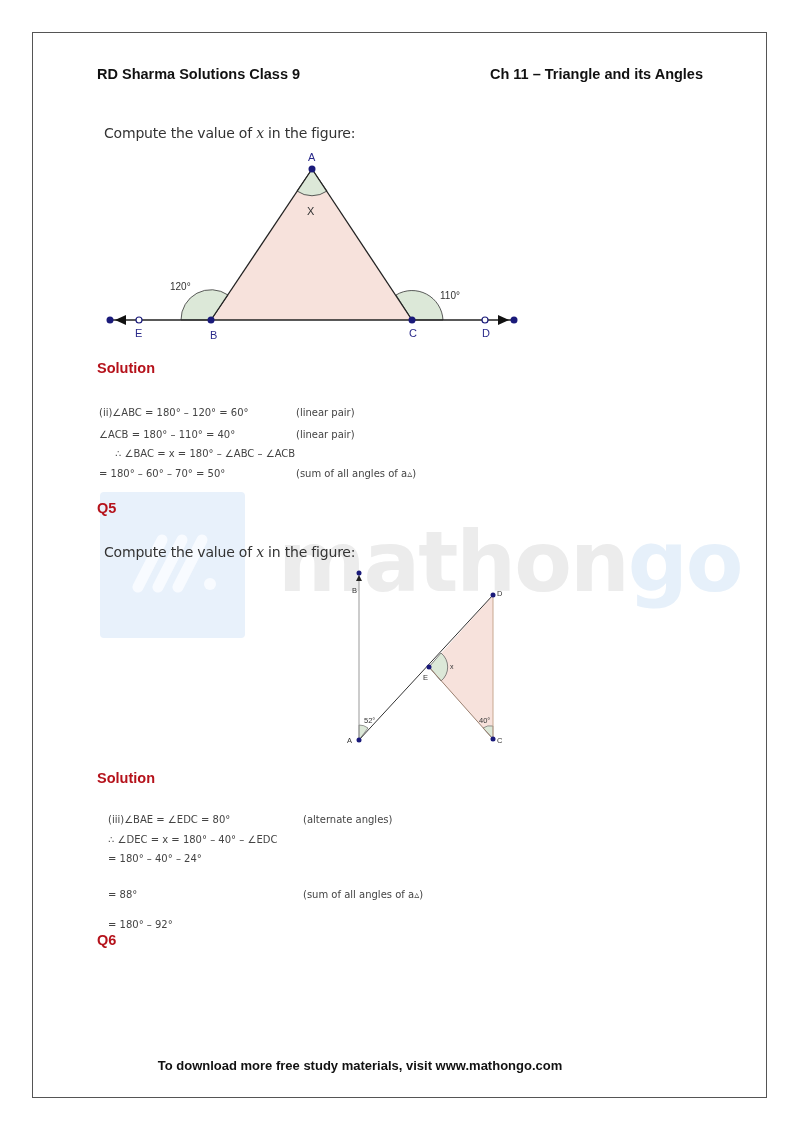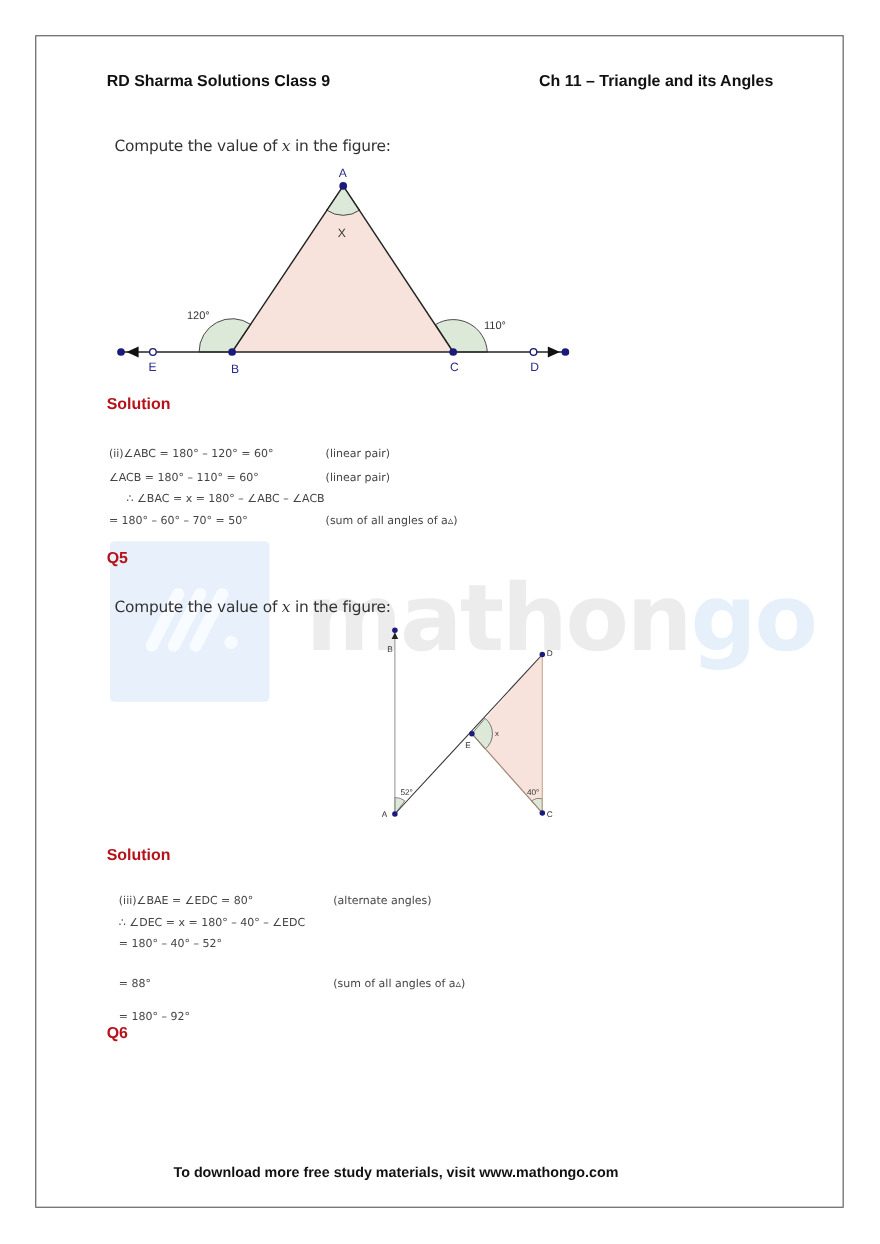--- a/index.html
+++ b/index.html
@@ -75,21 +75,21 @@
   <text x="35" y="192" font-size="11" fill="#2a2a8a">E</text>
   <text x="207" y="70" font-size="11" fill="#333">X</text>
   <text x="70" y="145" font-size="10" fill="#333">120°</text>
   <text x="340" y="154" font-size="10" fill="#333">110°</text>
 </svg>
 
 <div class="section-heading" style="top:360px;">Solution</div>
 
 <div class="sol-line" style="left:99px; top:407px;">(ii)∠ABC = 180° – 120° = 60°</div>
 <div class="sol-reason" style="left:296px; top:407px;">(linear pair)</div>
-<div class="sol-line" style="left:99px; top:429px;">∠ACB = 180° – 110° = 60°</div>
+<div class="sol-line" style="left:99px; top:429px;">∠ACB = 180° – 110° = 40°</div>
 <div class="sol-reason" style="left:296px; top:429px;">(linear pair)</div>
 <div class="sol-line" style="left:99px; top:448px;margin-left:16px;">∴ ∠BAC = x = 180° – ∠ABC – ∠ACB</div>
 <div class="sol-line" style="left:99px; top:468px;">= 180° – 60° – 70° = 50°</div>
 <div class="sol-reason" style="left:296px; top:468px;">(sum of all angles of a▵)</div>
 
 <div class="section-heading" style="top:500px;text-align:center;">Q5</div>
 
 <div class="prompt" style="left:104px; top:544px;">
   <span>Compute the value of </span><i>x</i><span> in the figure:</span>
 </div>
@@ -122,20 +122,20 @@
   <text x="24" y="158" font-size="7.5" fill="#333">52°</text>
   <text x="139" y="158" font-size="7.5" fill="#333">40°</text>
   <text x="110" y="104" font-size="7" fill="#333">x</text>
 </svg>
 
 <div class="section-heading" style="top:770px;">Solution</div>
 
 <div class="sol-line" style="left:108px; top:814px;">(iii)∠BAE = ∠EDC = 80°</div>
 <div class="sol-reason" style="left:303px; top:814px;">(alternate angles)</div>
 <div class="sol-line" style="left:108px; top:834px;">∴ ∠DEC = x = 180° – 40° – ∠EDC</div>
-<div class="sol-line" style="left:108px; top:853px;">= 180° – 40° – 52°</div>
+<div class="sol-line" style="left:108px; top:853px;">= 180° – 40° – 24°</div>
 <div class="sol-line" style="left:108px; top:871px;margin-top:48px;">= 180° – 92°</div>
 <div class="sol-line" style="left:108px; top:889px;">= 88°</div>
 <div class="sol-reason" style="left:303px; top:889px;">(sum of all angles of a▵)</div>
 
 <div class="section-heading" style="top:932px;">Q6</div>
 
 <div class="footer">To download more free study materials, visit www.mathongo.com</div>
 
 </body></html>

